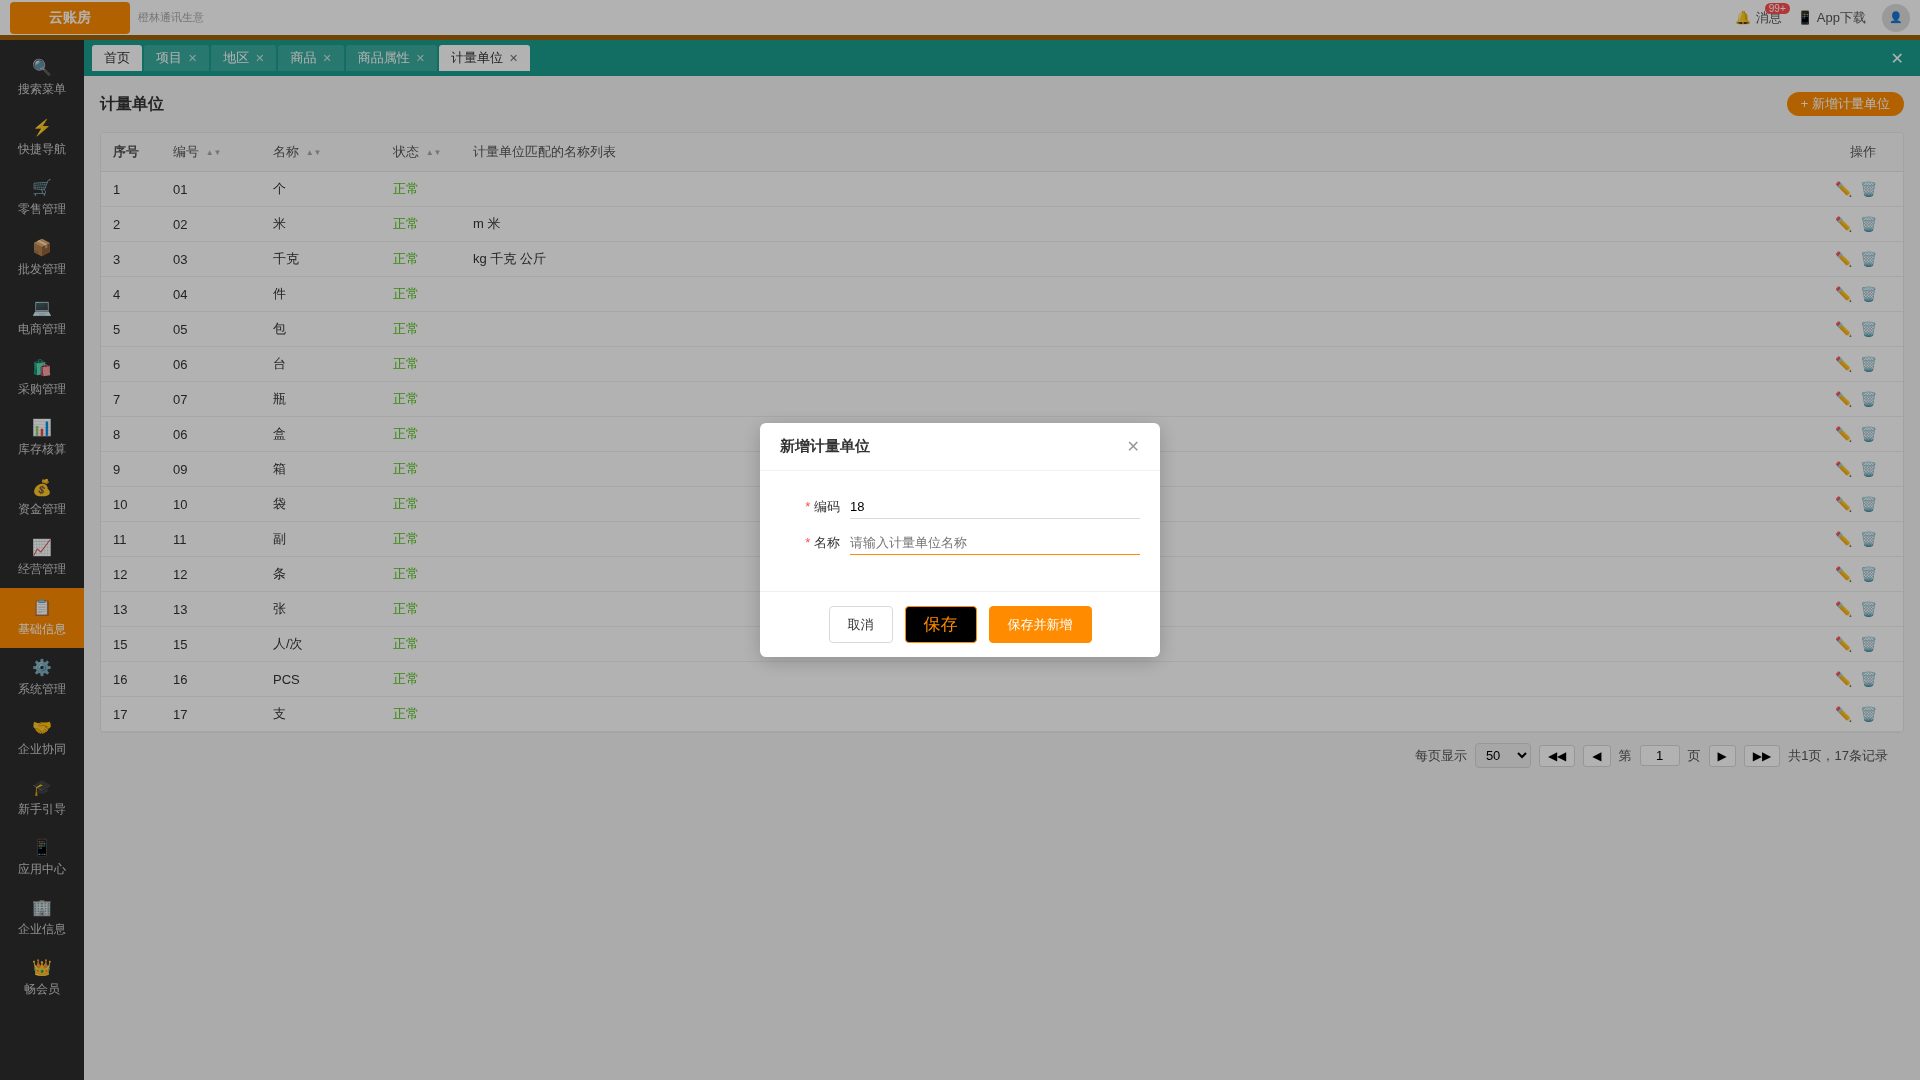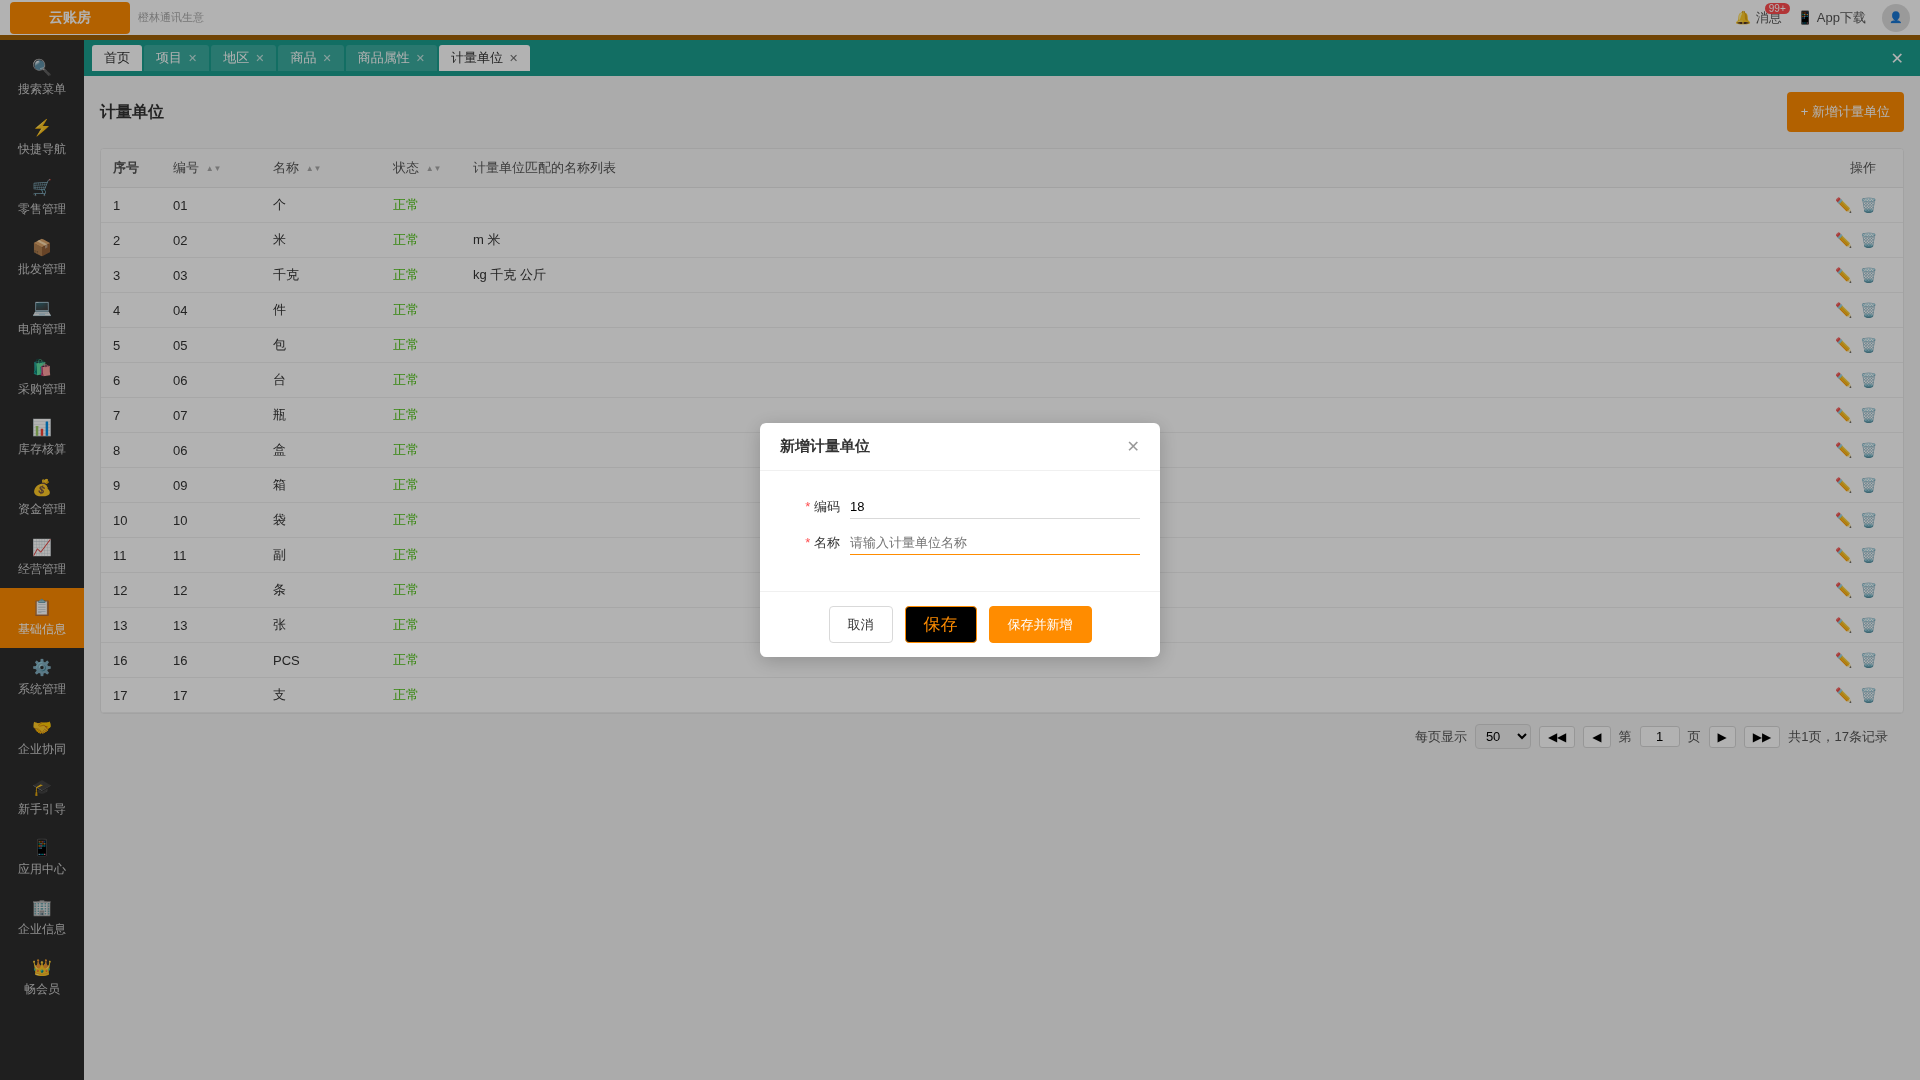--- a/index.html
+++ b/index.html
@@ -32,21 +32,21 @@
     .tab-item { display: flex; align-items: center; gap: 6px; padding: 4px 12px; background: rgba(255,255,255,0.15); color: #fff; border-radius: 3px 3px 0 0; cursor: pointer; font-size: 13px; position: relative; }
     .tab-item.active { background: #fff; color: #333; }
     .tab-close { font-size: 11px; color: inherit; opacity: 0.7; cursor: pointer; }
 
     
     .page-content { flex: 1; background: #f5f5f5; padding: 16px; overflow-y: auto; position: relative; }
 
     
     .page-header { display: flex; align-items: center; justify-content: space-between; margin-bottom: 16px; }
     .page-title { font-size: 16px; font-weight: bold; color: #333; }
-    .add-btn { background: #ff8c00; color: #fff; border: none; padding: 11px 14px; border-radius: 4px; cursor: pointer; font-size: 13px; }
+    .add-btn { background: #ff8c00; color: #fff; border: none; padding: 3px 14px; border-radius: 12px; cursor: pointer; font-size: 13px; }
 
     
     .table-container { background: #fff; border-radius: 4px; border: 1px solid #e8e8e8; overflow: hidden; }
     table { width: 100%; border-collapse: collapse; }
     thead tr { background: #fafafa; }
     th { padding: 10px 12px; text-align: left; font-weight: 500; color: #555; border-bottom: 1px solid #e8e8e8; font-size: 13px; white-space: nowrap; }
     td { padding: 8px 12px; border-bottom: 1px solid #f0f0f0; font-size: 13px; color: #333; }
     .status-normal { color: #52c41a; }
     .action-btns { display: flex; gap: 8px; }
     .action-btn { cursor: pointer; color: #999; font-size: 14px; }
@@ -389,20 +389,33 @@
       <td class="status-normal">正常</td>
       <td></td>
       <td>
         <div class="action-btns">
           <span class="action-btn">✏️</span>
           <span class="action-btn">🗑️</span>
         </div>
       </td>
     </tr>
                 <tr>
+      <td>15</td>
+      <td>15</td>
+      <td>人/次</td>
+      <td class="status-normal">正常</td>
+      <td></td>
+      <td>
+        <div class="action-btns">
+          <span class="action-btn">✏️</span>
+          <span class="action-btn">🗑️</span>
+        </div>
+      </td>
+    </tr>
+                <tr>
       <td>16</td>
       <td>16</td>
       <td>PCS</td>
       <td class="status-normal">正常</td>
       <td></td>
       <td>
         <div class="action-btns">
           <span class="action-btn">✏️</span>
           <span class="action-btn">🗑️</span>
         </div>

